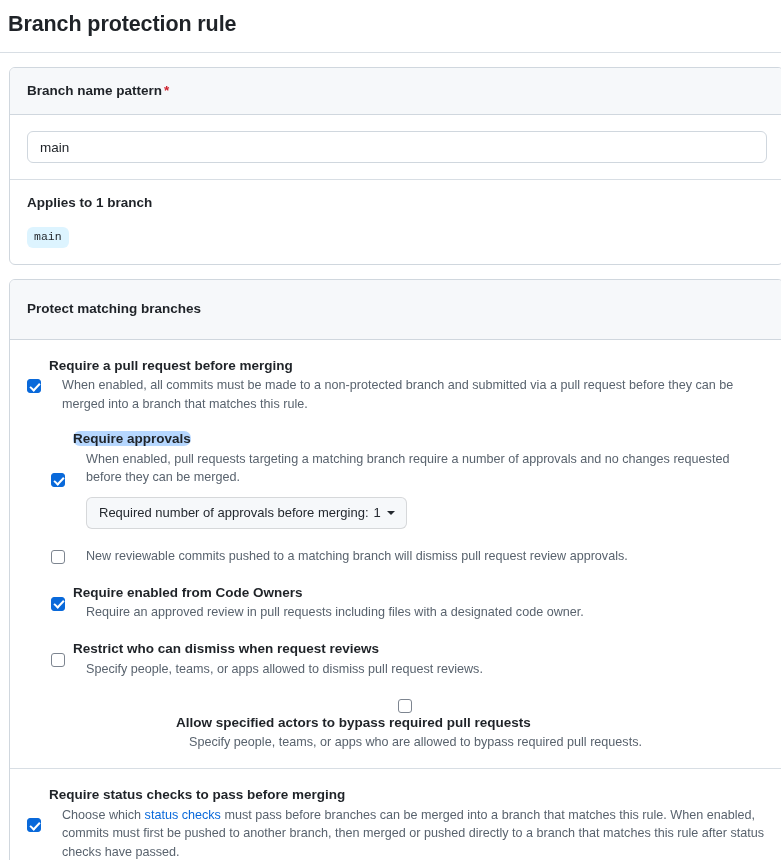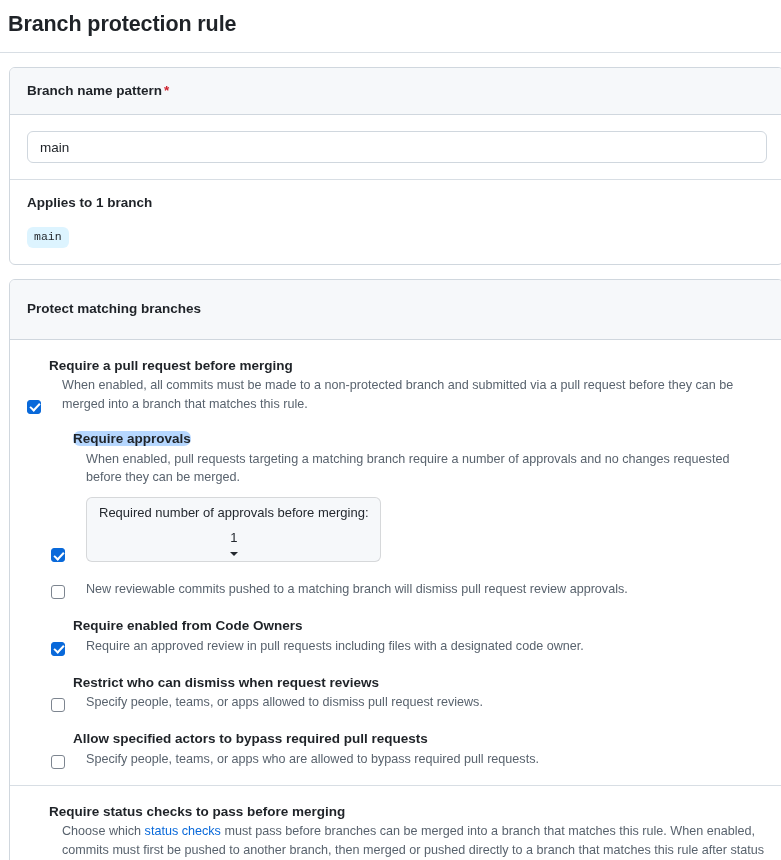--- a/index.html
+++ b/index.html
@@ -93,21 +93,21 @@
     border-radius: 6px;
     padding: 2px 7px 3px 7px;
     font-family: "Liberation Mono", monospace;
     font-size: 11.5px;
     line-height: 1.45;
   }
 
   
   .check-row {
     display: flex;
-    align-items: flex-end;
+    align-items: center;
     margin-bottom: 13px;
   }
   .check-row:last-child { margin-bottom: 0; }
   .check-row.nested { margin-left: 24px; }
 
   .cbox {
     width: 14px;
     height: 14px;
     min-width: 14px;
     border-radius: 3px;
@@ -165,21 +165,20 @@
     margin: 10px 0 0 13px;
     padding: 5px 11px 5px 12px;
     background: #f6f8fa;
     border: 1px solid rgba(31,35,40,0.15);
     border-radius: 6px;
     font-family: "Liberation Sans", sans-serif;
     font-size: 13px;
     color: #24292f;
     line-height: 1.5;
     cursor: pointer;
-    flex-direction: column;
   }
   .caret {
     width: 0; height: 0;
     border-left: 4px solid transparent;
     border-right: 4px solid transparent;
     border-top: 4px solid #24292f;
     margin-left: 1px;
   }
 
   .sub-group { margin-top: 15px; }
@@ -256,21 +255,21 @@
         </div>
 
         <div class="check-row nested" style="margin-top:17px;">
           <div class="cbox"></div>
           <div class="check-content">
             <div><span class="check-label">Restrict who can dismiss when request reviews</span></div>
             <div class="check-desc">Specify people, teams, or apps allowed to dismiss pull request reviews.</div>
           </div>
         </div>
 
-        <div class="check-row nested" style="margin-top:17px;">
+        <div class="check-row nested" style="margin-top:17px;flex-direction:column;">
           <div class="cbox"></div>
           <div class="check-content">
             <div><span class="check-label">Allow specified actors to bypass required pull requests</span></div>
             <div class="check-desc">Specify people, teams, or apps who are allowed to bypass required pull requests.</div>
           </div>
         </div>
 
       </div>
     </div>
 

